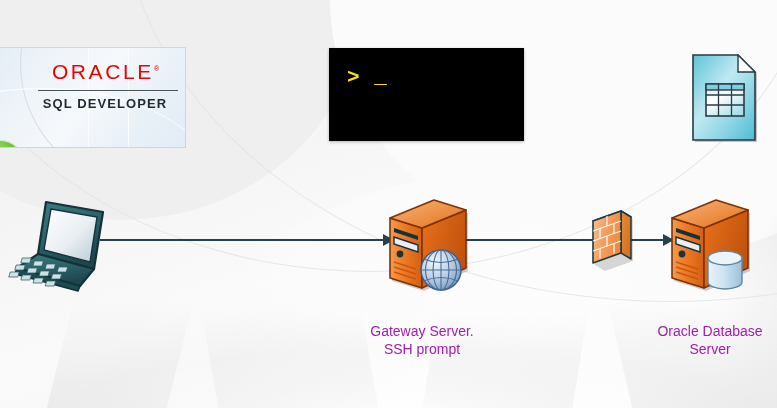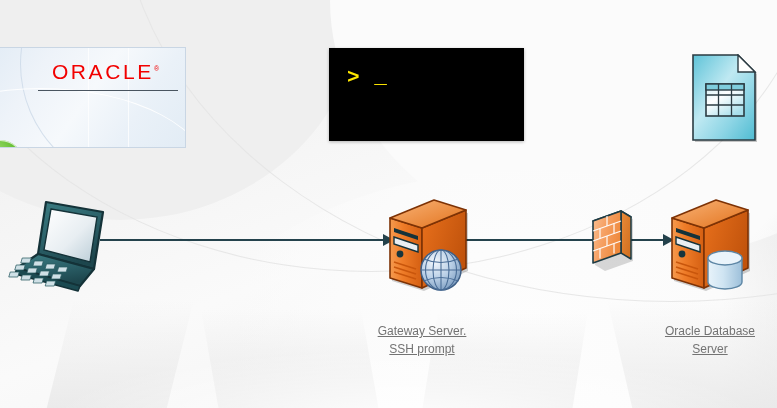--- a/index.html
+++ b/index.html
@@ -32,24 +32,23 @@
   .bg-arc{position:absolute;border:1px solid rgba(228,228,228,.9);border-radius:50%;}
   .a1{width:900px;height:700px;left:-80px;top:-430px;}
   .a2{width:1100px;height:820px;left:120px;top:-520px;}
   .bottom-sheen{position:absolute;left:0;bottom:0;width:777px;height:70px;
     background:radial-gradient(ellipse at 52% 120%,rgba(255,255,255,.95) 0%,rgba(255,255,255,0) 62%);}
 
   
   .node{position:absolute;}
   .label{
     position:absolute;text-align:center;
-    color:#737373;font-size:12px;line-height:18px;
+    color:#a21caf;font-size:14px;line-height:18px;
     font-family:"Liberation Sans", sans-serif;
     white-space:pre-line;
-    text-decoration:underline;
   }
 
   
   #splash{left:0px;top:47px;width:186px;height:101px;}
   .splash-frame{
     position:absolute;inset:0;
     background:linear-gradient(125deg,#e4edf6 0%,#eef3f9 22%,#f6f9fc 48%,#eaf1f8 72%,#e2ecf5 100%);
     border:1px solid #c9d6e4;border-left:none;
     overflow:hidden;
   }
@@ -134,20 +133,21 @@
 
   <div class="node" id="splash">
     <div class="splash-frame">
       <div class="splash-swoosh sw1"></div>
       <div class="splash-swoosh sw2"></div>
       <div class="splash-swoosh sw3"></div>
       <div class="splash-vline" style="left:88px"></div>
       <div class="splash-vline" style="left:128px"></div>
       <div class="splash-oracle"><span>ORACLE</span><sup>®</sup></div>
       <div class="splash-rule"></div>
+      <div class="splash-product">SQL DEVELOPER</div>
       <div class="splash-badge"></div>
     </div>
   </div>
 
   <div class="node" id="terminal">
     <div class="term-box">
       <div class="term-line term-prompt">&gt; _</div>
     </div>
   </div>
 

